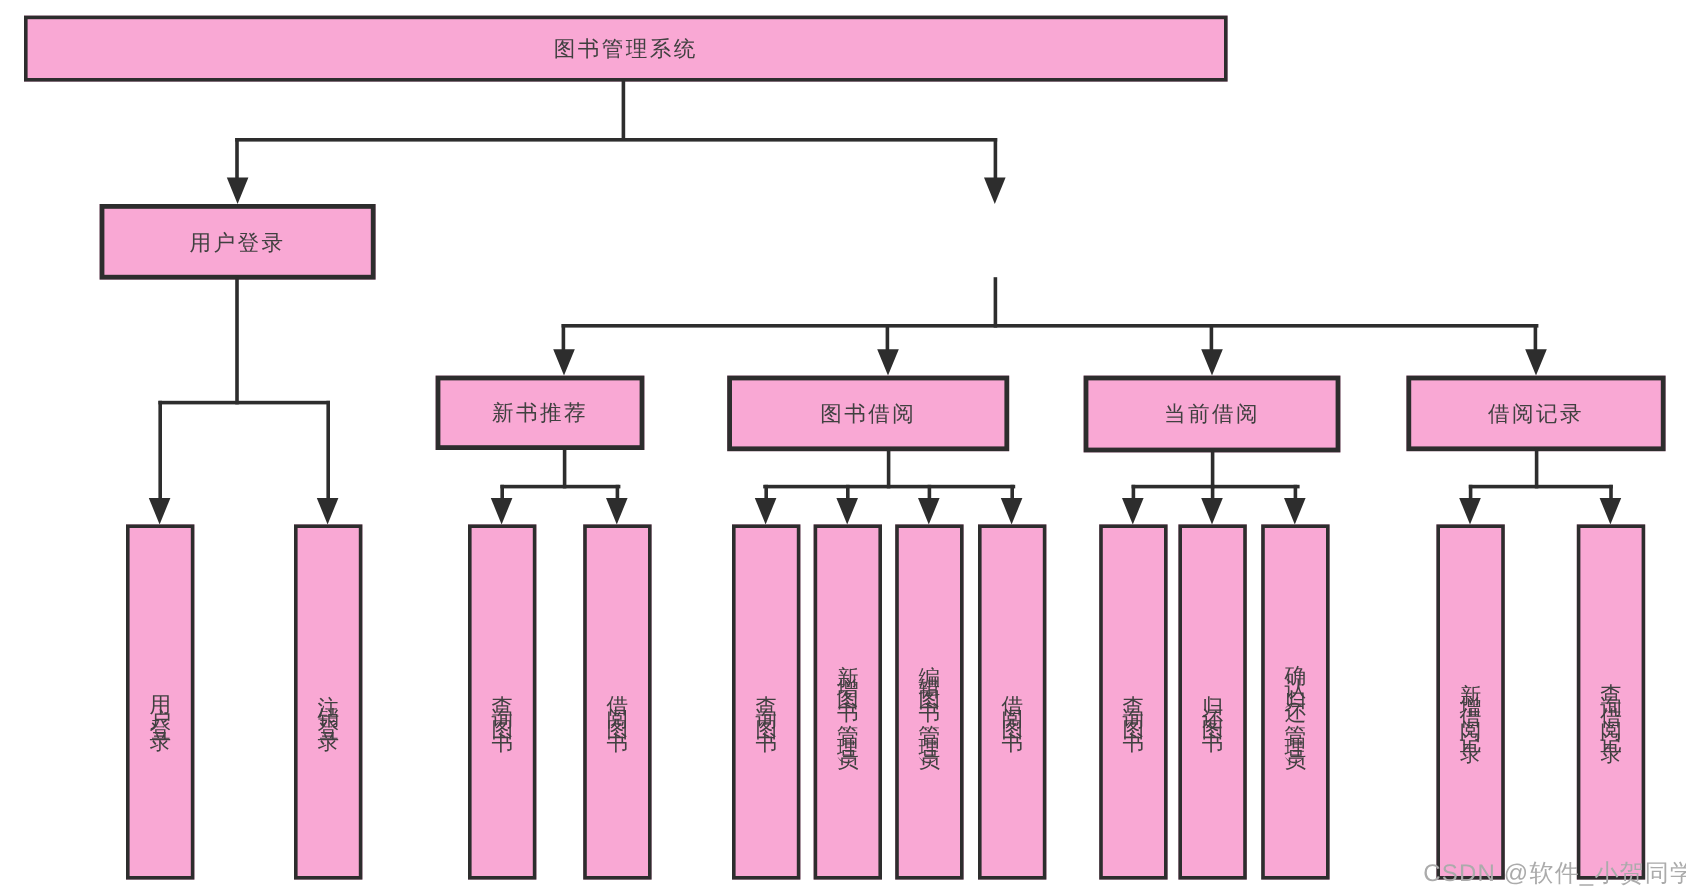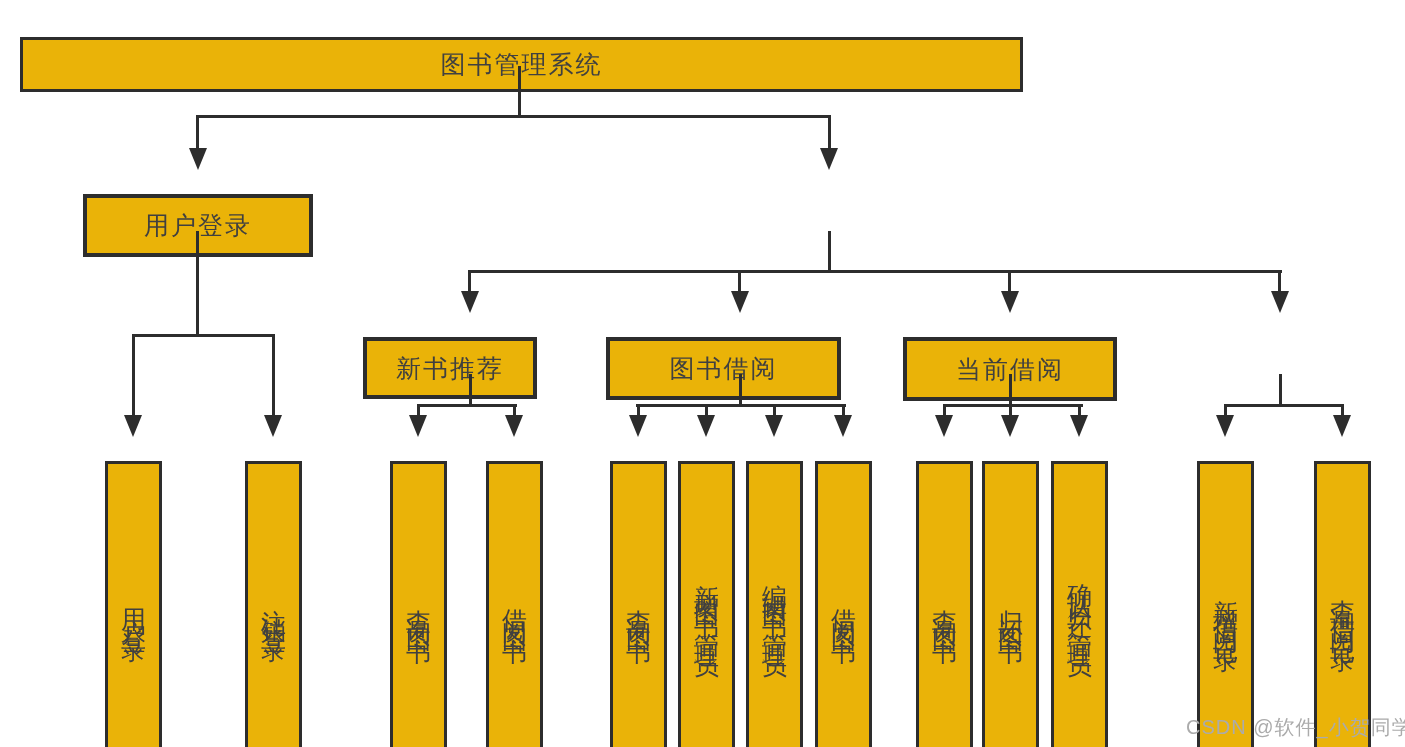--- a/index.html
+++ b/index.html
@@ -1,23 +1,23 @@
 <!DOCTYPE html>
 <html><head>
 <meta charset="utf-8">
 <style>
   html,body { margin:0; padding:0; background:#ffffff; }
   .canvas {
     position:relative; width:1405px; height:747px; background:#ffffff;
     font-family:"Liberation Sans", sans-serif; overflow:hidden;
   }
   .box {
-    position:absolute; box-sizing:border-box; background:#eab308;
+    position:absolute; box-sizing:border-box; background:#f9a8d4;
     border:3px solid #2d2d2d; display:flex; align-items:center; justify-content:center;
-    color:#404040; font-size:25px; letter-spacing:2px; text-align:center;margin-top:24px;
+    color:#404040; font-size:18px; letter-spacing:2px; text-align:center;
   }
   .b4 { border-width:4px; }
   .vtext { writing-mode:vertical-rl; text-orientation:mixed; letter-spacing:10px; line-height:1; }
   .line { position:absolute; background:#2d2d2d; }
   .arrow {
     position:absolute; width:0; height:0;
     border-left:9px solid transparent; border-right:9px solid transparent;
     border-top:22px solid #2d2d2d;
   }
   .watermark {
@@ -64,20 +64,23 @@
   <div class="arrow" style="left:1271px;top:291px;"></div>
 
   <div class="box b4" style="left:363px;top:313px;width:174px;height:62px;">
     <span>新书推荐</span>
   </div>
   <div class="box b4" style="left:606px;top:313px;width:235px;height:63px;">
     <span>图书借阅</span>
   </div>
   <div class="box b4" style="left:903px;top:313px;width:214px;height:64px;">
     <span>当前借阅</span>
+  </div>
+  <div class="box b4" style="left:1172px;top:313px;width:216px;height:63px;">
+    <span>借阅记录</span>
   </div>
 
   <div class="line" style="left:469px;top:374px;width:3px;height:33px;"></div>
   <div class="line" style="left:739px;top:374px;width:3px;height:33px;"></div>
   <div class="line" style="left:1009px;top:374px;width:3px;height:33px;"></div>
   <div class="line" style="left:1279px;top:374px;width:3px;height:33px;"></div>
 
   <div class="line" style="left:417px;top:404px;width:100px;height:3px;"></div>
   <div class="line" style="left:636px;top:404px;width:210px;height:3px;"></div>
   <div class="line" style="left:943px;top:404px;width:140px;height:3px;"></div>

